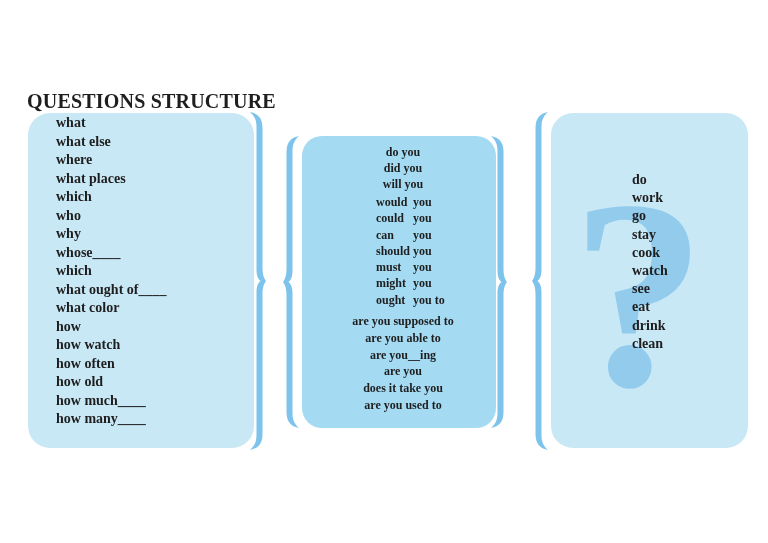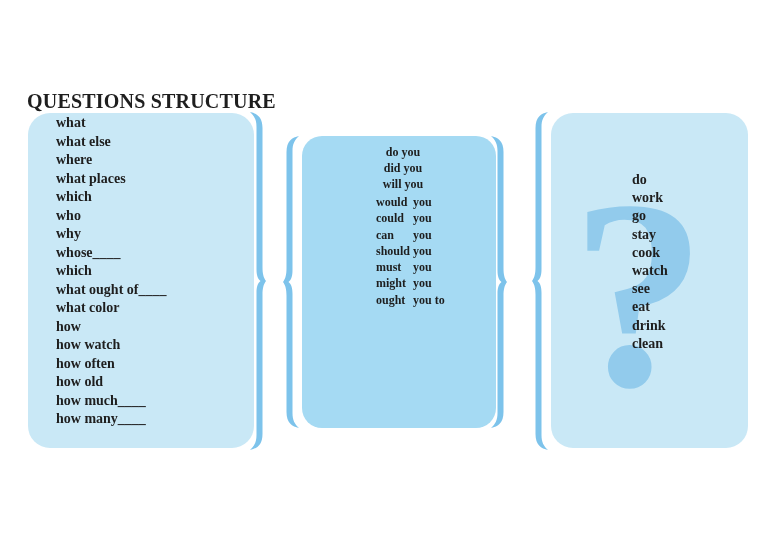--- a/index.html
+++ b/index.html
@@ -135,20 +135,28 @@
           </div>
           <div class="row">
             <span class="cell">might</span>
             <span class="cell">you</span>
           </div>
           <div class="row">
             <span class="cell">ought</span>
             <span class="cell">you to</span>
           </div>
         </div>
+      <div class="aux-group-3">
+          <div class="line">are you supposed to</div>
+          <div class="line">are you able to</div>
+          <div class="line">are you__ing</div>
+          <div class="line">are you</div>
+          <div class="line">does it take you</div>
+          <div class="line">are you used to</div>
+        </div>
     </div>
   </div>
 
   <div class="panel panel-right">
     <div class="qmark">?</div>
     <div class="verb-list">
         <div class="line">do</div>
         <div class="line">work</div>
         <div class="line">go</div>
         <div class="line">stay</div>

